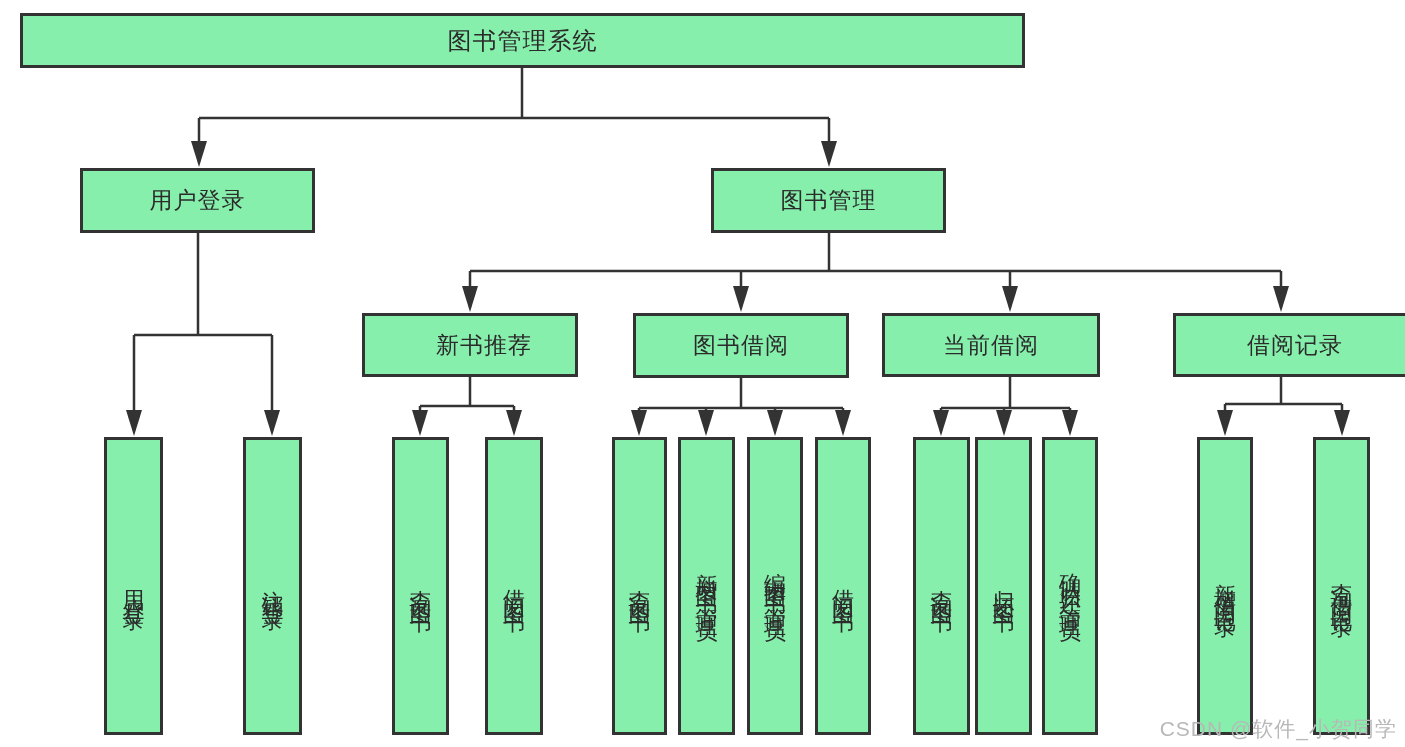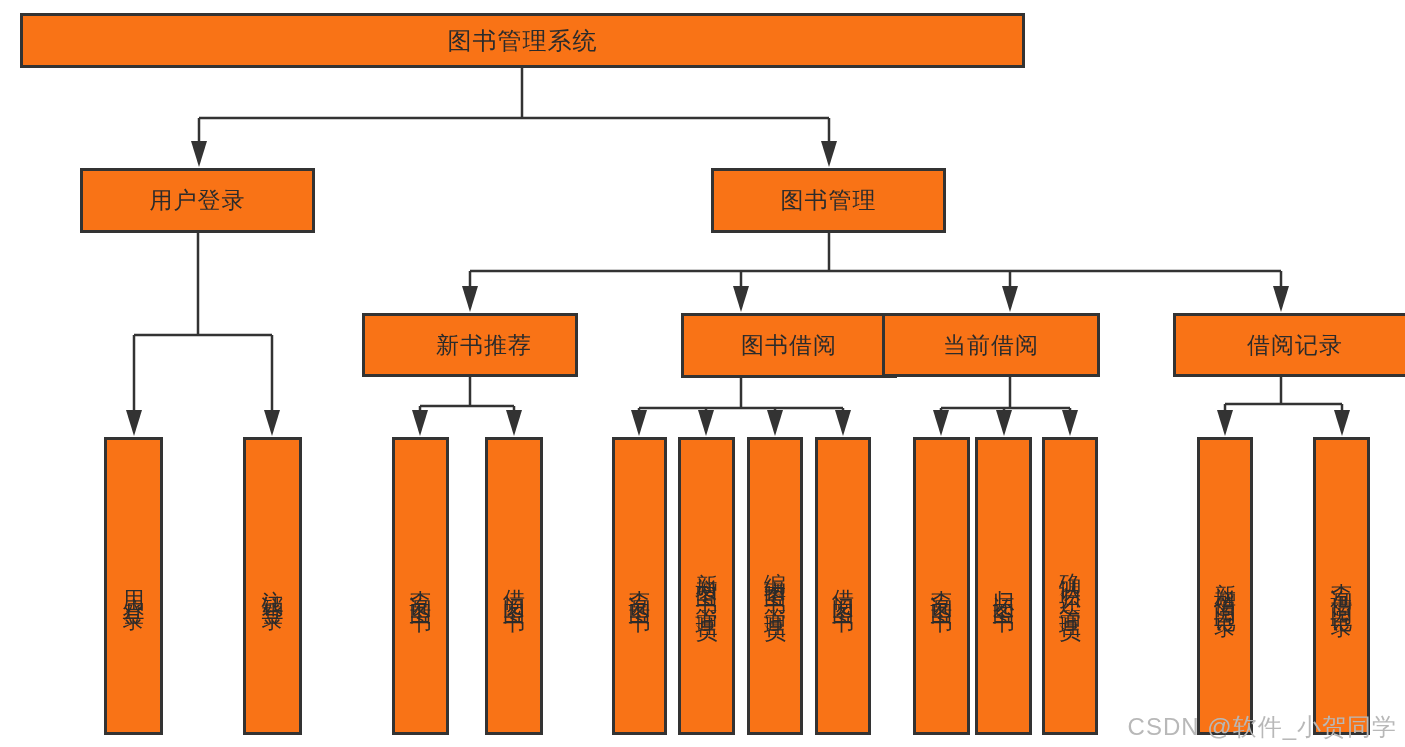--- a/index.html
+++ b/index.html
@@ -18,21 +18,21 @@
   #connectors {
     position: absolute;
     left: 0; top: 0;
     width: 1405px;
     height: 747px;
   }
   .box {
     position: absolute;
     box-sizing: border-box;
     border: 3px solid #333333;
-    background: #f97316;
+    background: #86efac;
     display: flex;
     align-items: center;
     justify-content: center;
     color: #2b2b2b;
   }
   .h-box {
     font-size: 23px;
     letter-spacing: 1px;
     white-space: nowrap;
   }
@@ -43,21 +43,21 @@
     writing-mode: vertical-lr;
     text-orientation: mixed;
     font-size: 22px;
     letter-spacing: 7px;
     line-height: 1;
   }
   .watermark {
     position: absolute;
     right: 8px;
     bottom: 4px;
-    font-size: 24px;
+    font-size: 21px;
     color: #b8b8b8;
     letter-spacing: 1px;
     white-space: nowrap;
     margin-left: 9px;
   }
 </style>
 </head>
 <body>
 
 <div id="canvas">
@@ -135,21 +135,21 @@
   <div class="box h-box" style="left:80px; top:168px; width:235px; height:65px;">
     <span>用户登录</span>
   </div>
   <div class="box h-box" style="left:711px; top:168px; width:235px; height:65px;align-items:center;">
     <span>图书管理</span>
   </div>
 
   <div class="box h-box" style="left:362px; top:313px; width:216px; height:64px;padding-left:28px;">
     <span>新书推荐</span>
   </div>
-  <div class="box h-box" style="left:633px; top:313px; width:216px; height:65px;margin-left:48px;">
+  <div class="box h-box" style="left:633px; top:313px; width:216px; height:65px;">
     <span>图书借阅</span>
   </div>
   <div class="box h-box" style="left:882px; top:313px; width:218px; height:64px;">
     <span>当前借阅</span>
   </div>
   <div class="box h-box" style="left:1173px; top:313px; width:244px; height:64px;font-family:Liberation Serif, serif;">
     <span>借阅记录</span>
   </div>
 
   <div class="box v-box" style="left:104px; top:437px; width:59px; height:298px;">

